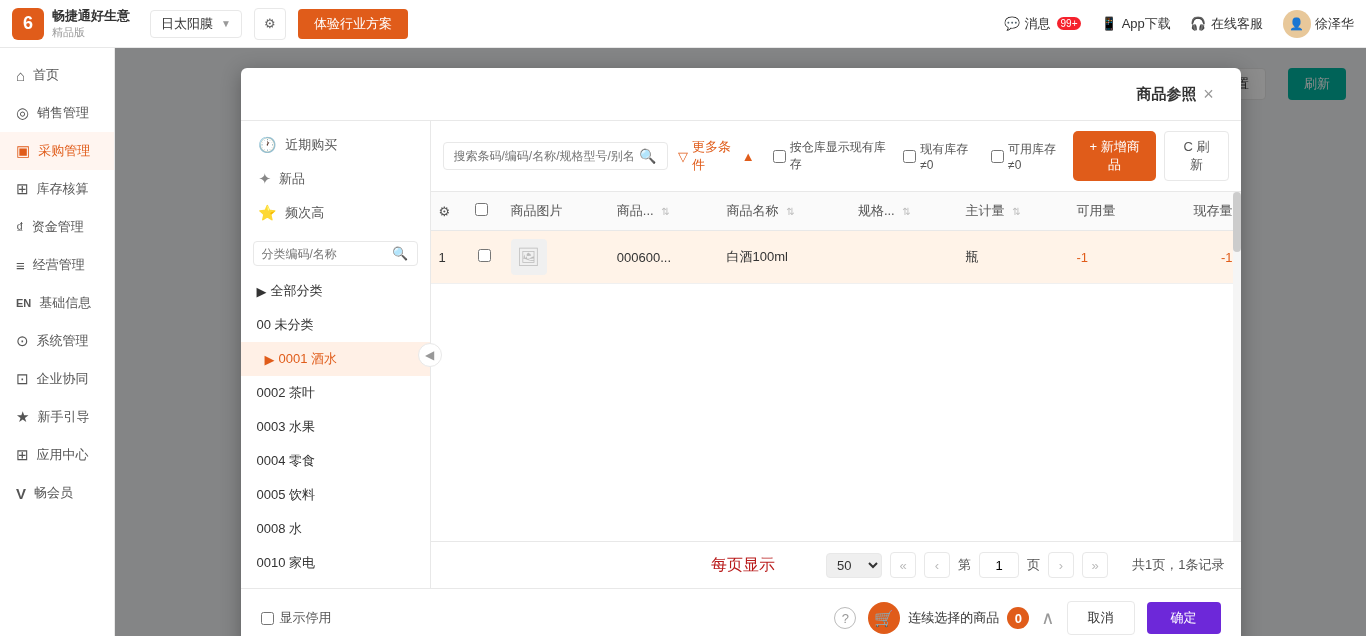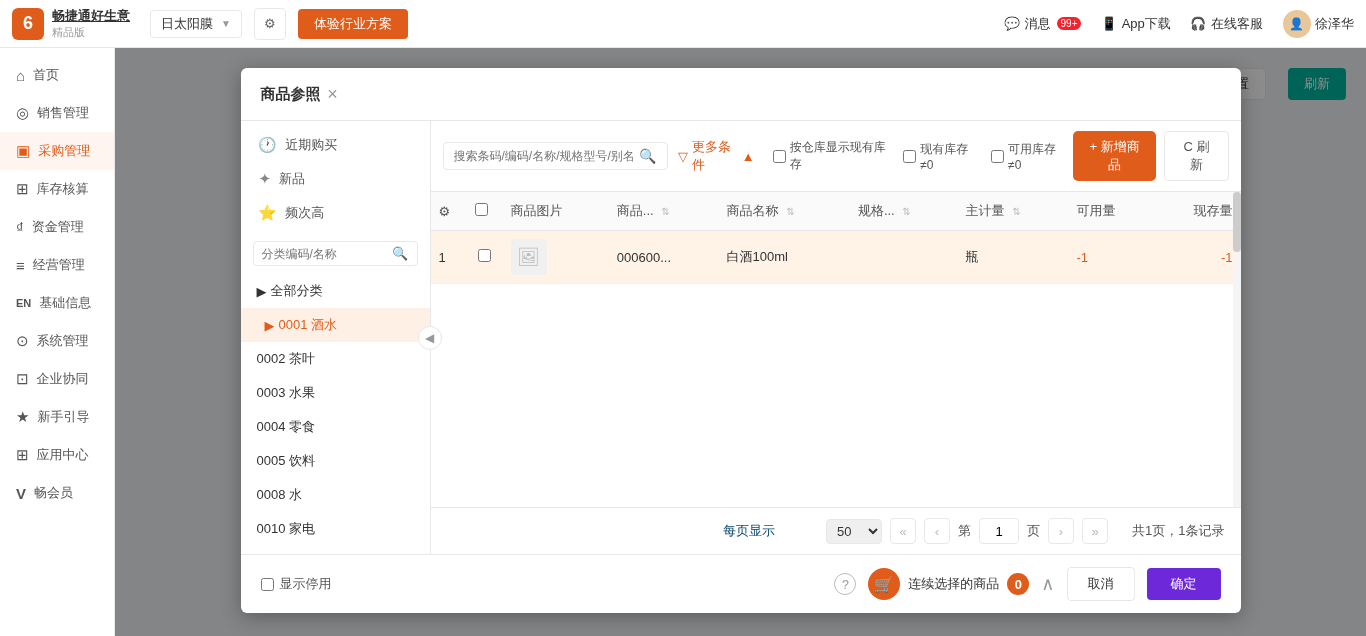--- a/index.html
+++ b/index.html
@@ -125,21 +125,21 @@
     
     .dialog {
       background: #fff;
       border-radius: 6px;
       width: 1000px;
       max-height: 580px;
       display: flex; flex-direction: column;
       box-shadow: 0 4px 20px rgba(0,0,0,0.3);
     }
     .dialog-header {
-      display: flex; align-items: center; justify-content: flex-start;
+      display: flex; align-items: center; justify-content: flex-end;
       padding: 14px 20px;
       border-bottom: 1px solid #e8e8e8;
     }
     .dialog-title { font-size: 15px; font-weight: 600; color: #333; }
     .dialog-close {
       cursor: pointer; color: #999; font-size: 18px;
       width: 24px; height: 24px;
       display: flex; align-items: center; justify-content: center;
     }
 
@@ -300,21 +300,21 @@
       position: absolute; top: 0;
     }
 
     
     .pagination {
       display: flex; align-items: center; justify-content: flex-end;
       padding: 10px 16px;
       border-top: 1px solid #e8e8e8;
       gap: 8px;
     }
-    .page-size-label { font-size: 13px; color: #0c4a6e; }
+    .page-size-label { font-size: 16px; color: #b91c1c; }
     .page-size-select {
       border: 1px solid #e8e8e8; border-radius: 4px;
       padding: 3px 6px; font-size: 13px; color: #333; margin-left: 43px;
     }
     .page-nav-btn {
       width: 26px; height: 26px;
       border: 1px solid #e8e8e8; border-radius: 4px;
       display: flex; align-items: center; justify-content: center;
       cursor: pointer; color: #555; font-size: 13px;
     }
@@ -381,21 +381,21 @@
   </style>
 </head>
 <body>
 
 <div class="top-nav">
   <div class="logo-area">
     <div class="logo-icon">
       <span>6</span>
     </div>
     <div>
-      <div style="font-size:13px;font-weight:600;color:#333;text-decoration:underline;">畅捷通好生意</div>
+      <div style="font-size:13px;font-weight:600;color:#333;">畅捷通好生意</div>
       <div style="font-size:11px;color:#999;">精品版</div>
     </div>
   </div>
   <div class="nav-selector">
     <span>日太阳膜</span>
     <span class="arrow">▼</span>
   </div>
   <div class="gear-btn">⚙</div>
   <button class="trial-btn">体验行业方案</button>
   <div class="nav-right">
@@ -511,20 +511,23 @@
 
             <div class="category-search">
               <input type="text" placeholder="分类编码/名称" style="">
               <span class="category-search-icon">🔍</span>
             </div>
 
             <div class="category-list">
               <div class="category-item">
                 <span>▶</span>
                 <span>全部分类</span>
+              </div>
+              <div class="category-item">
+                <span>00 未分类</span>
               </div>
               <div class="category-item active" style="padding-left:24px;">
                 <span>▶</span>
                 <span>0001 酒水</span>
               </div>
               <div class="category-item">
                 <span>0002 茶叶</span>
               </div>
               <div class="category-item">
                 <span>0003 水果</span>

